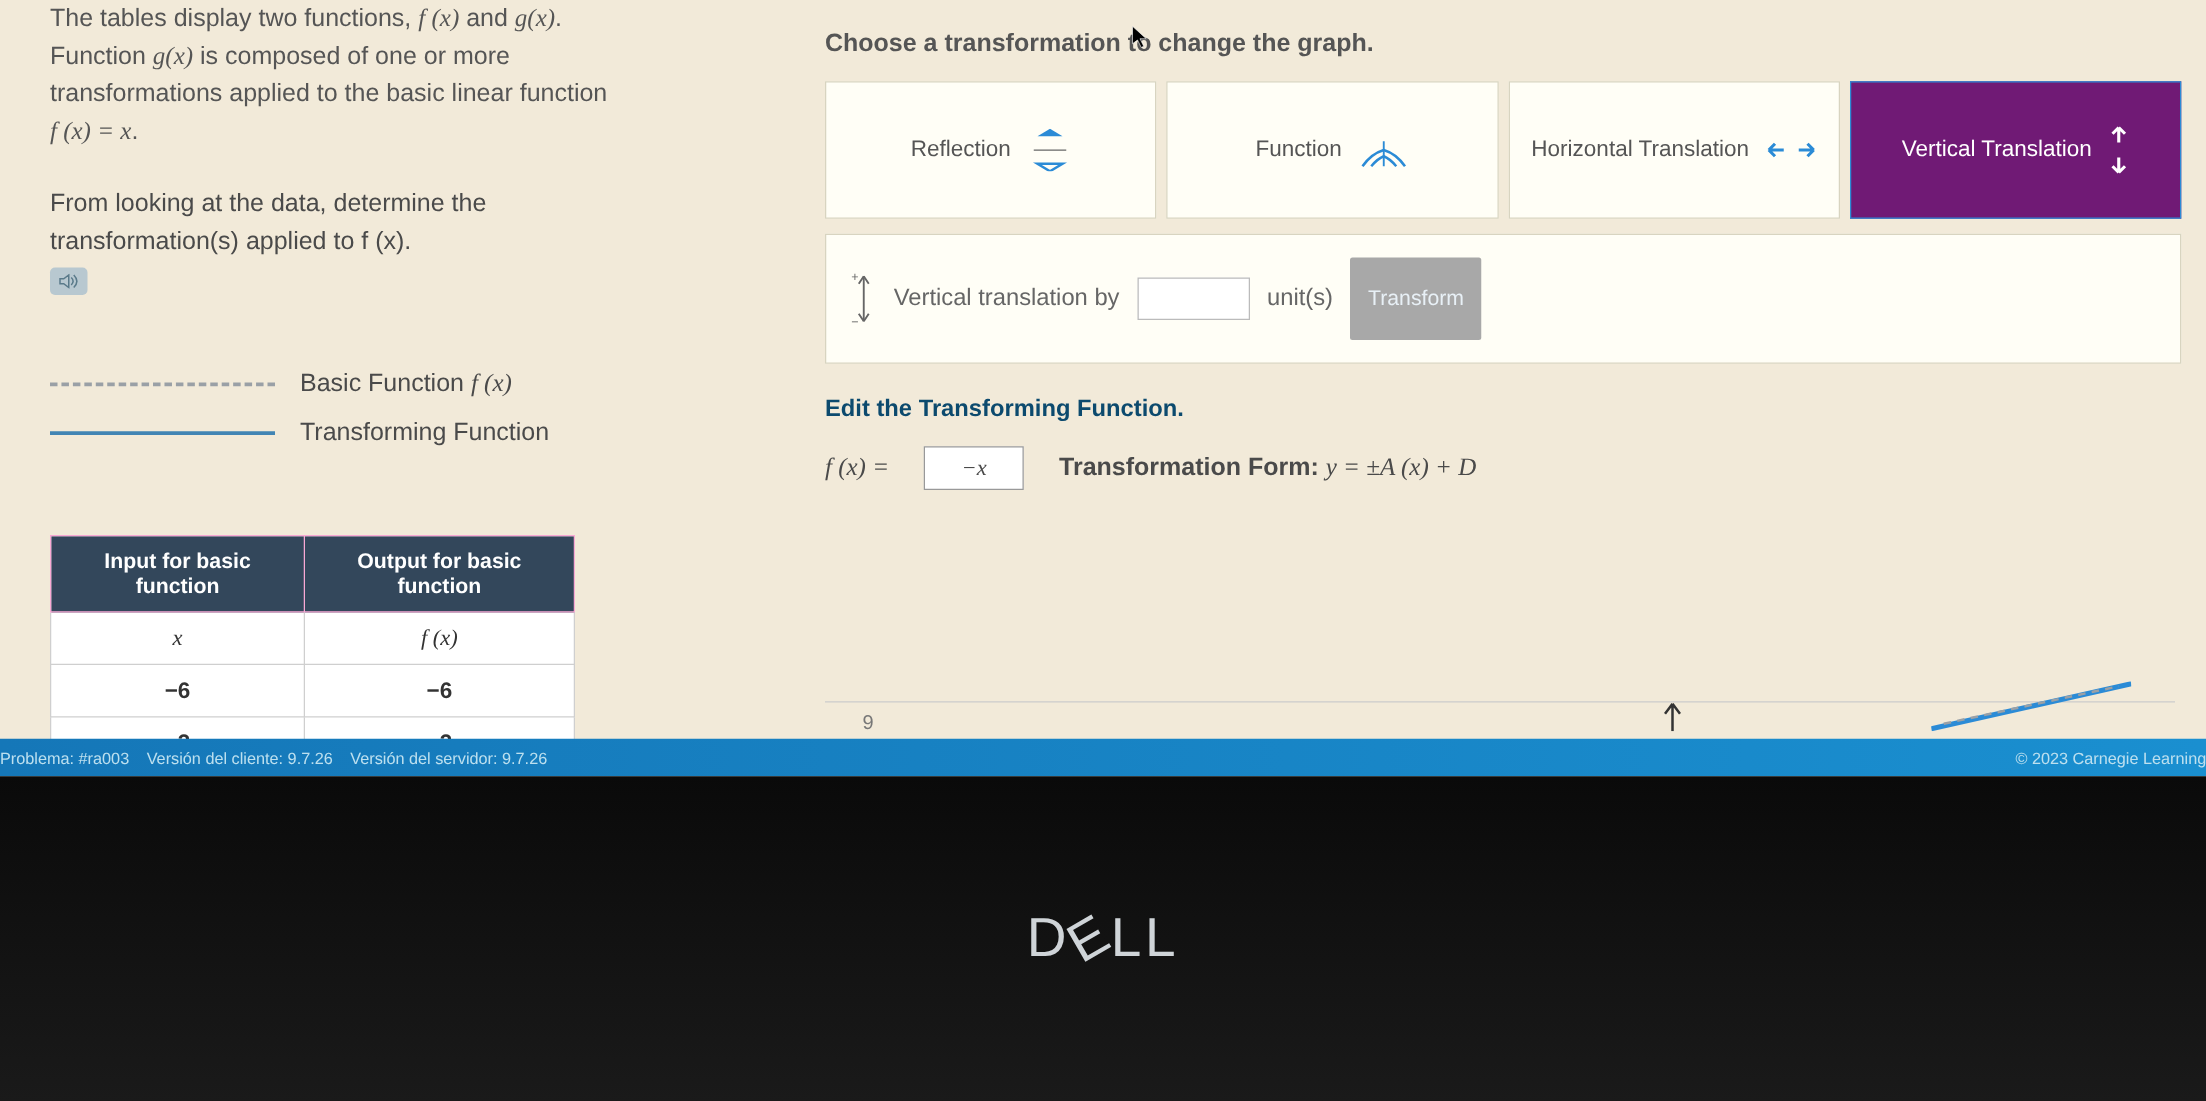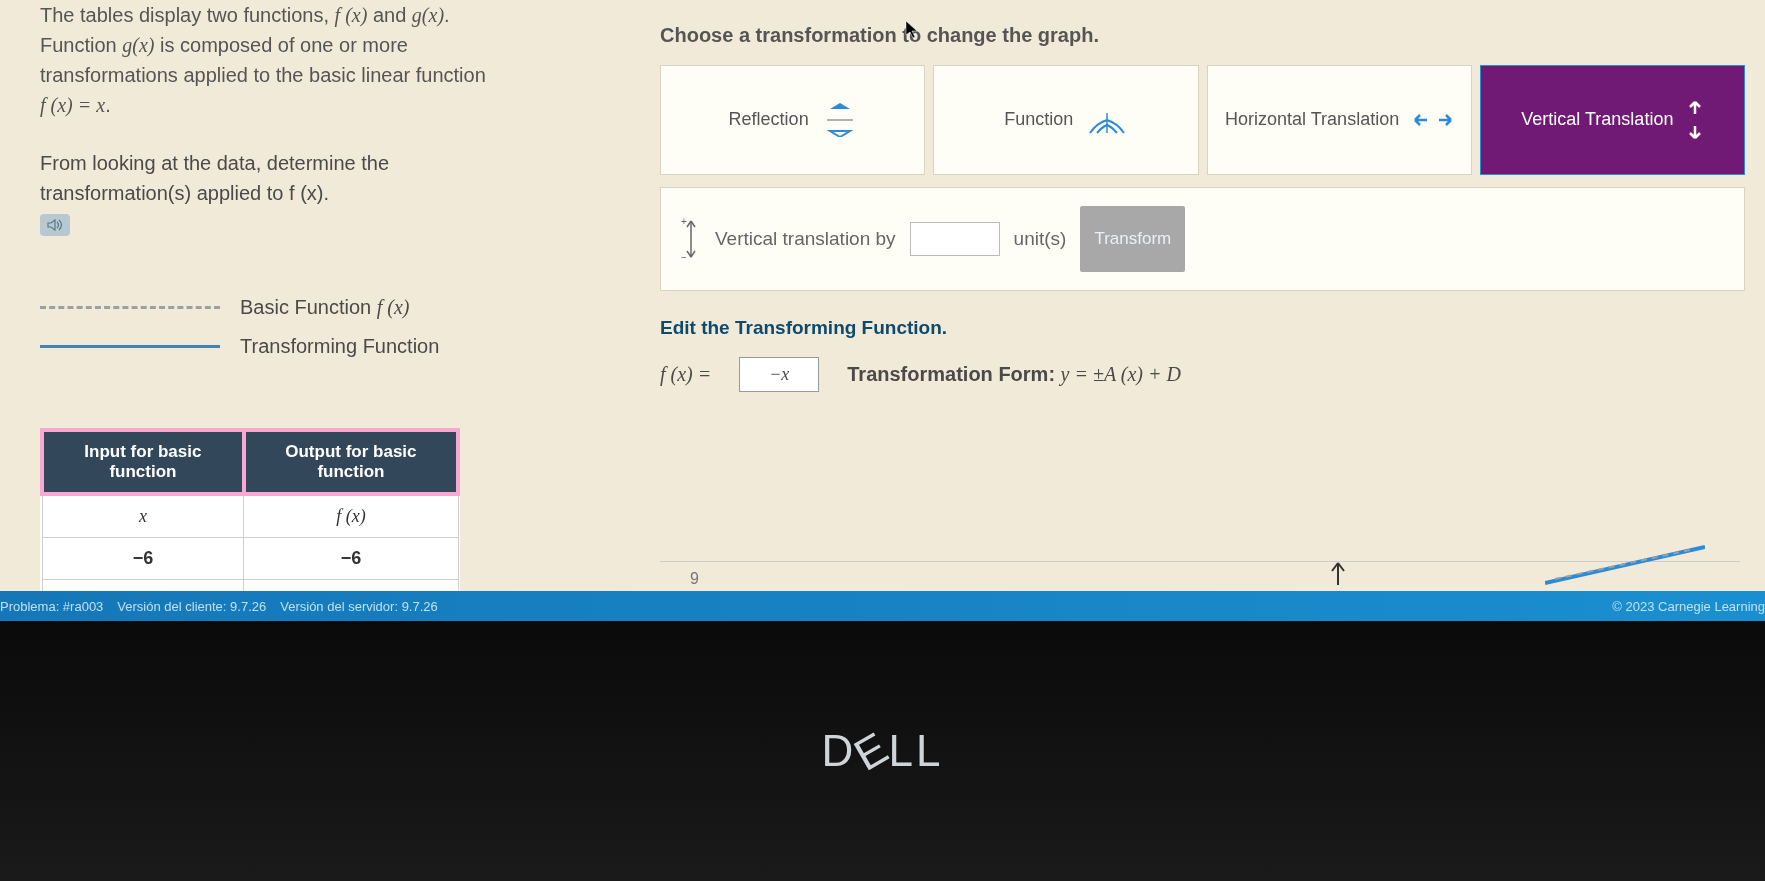--- a/index.html
+++ b/index.html
@@ -79,21 +79,21 @@
       border-collapse: collapse;
       width: 420px;
       background: #fff;
     }
     table.data th {
       background: #33475b;
       color: #fff;
       font-weight: 600;
       padding: 10px 12px;
       font-size: 17px;
-      border: 4px solid #f9a8d4;
+      border: 1px solid #f9a8d4;
     }
     table.data td {
       text-align: center;
       padding: 10px 8px;
       font-size: 18px;
       border: 1px solid #cfcfcf;
       color: #333;
       font-style: italic;
       font-family: "Times New Roman", serif;
     }

